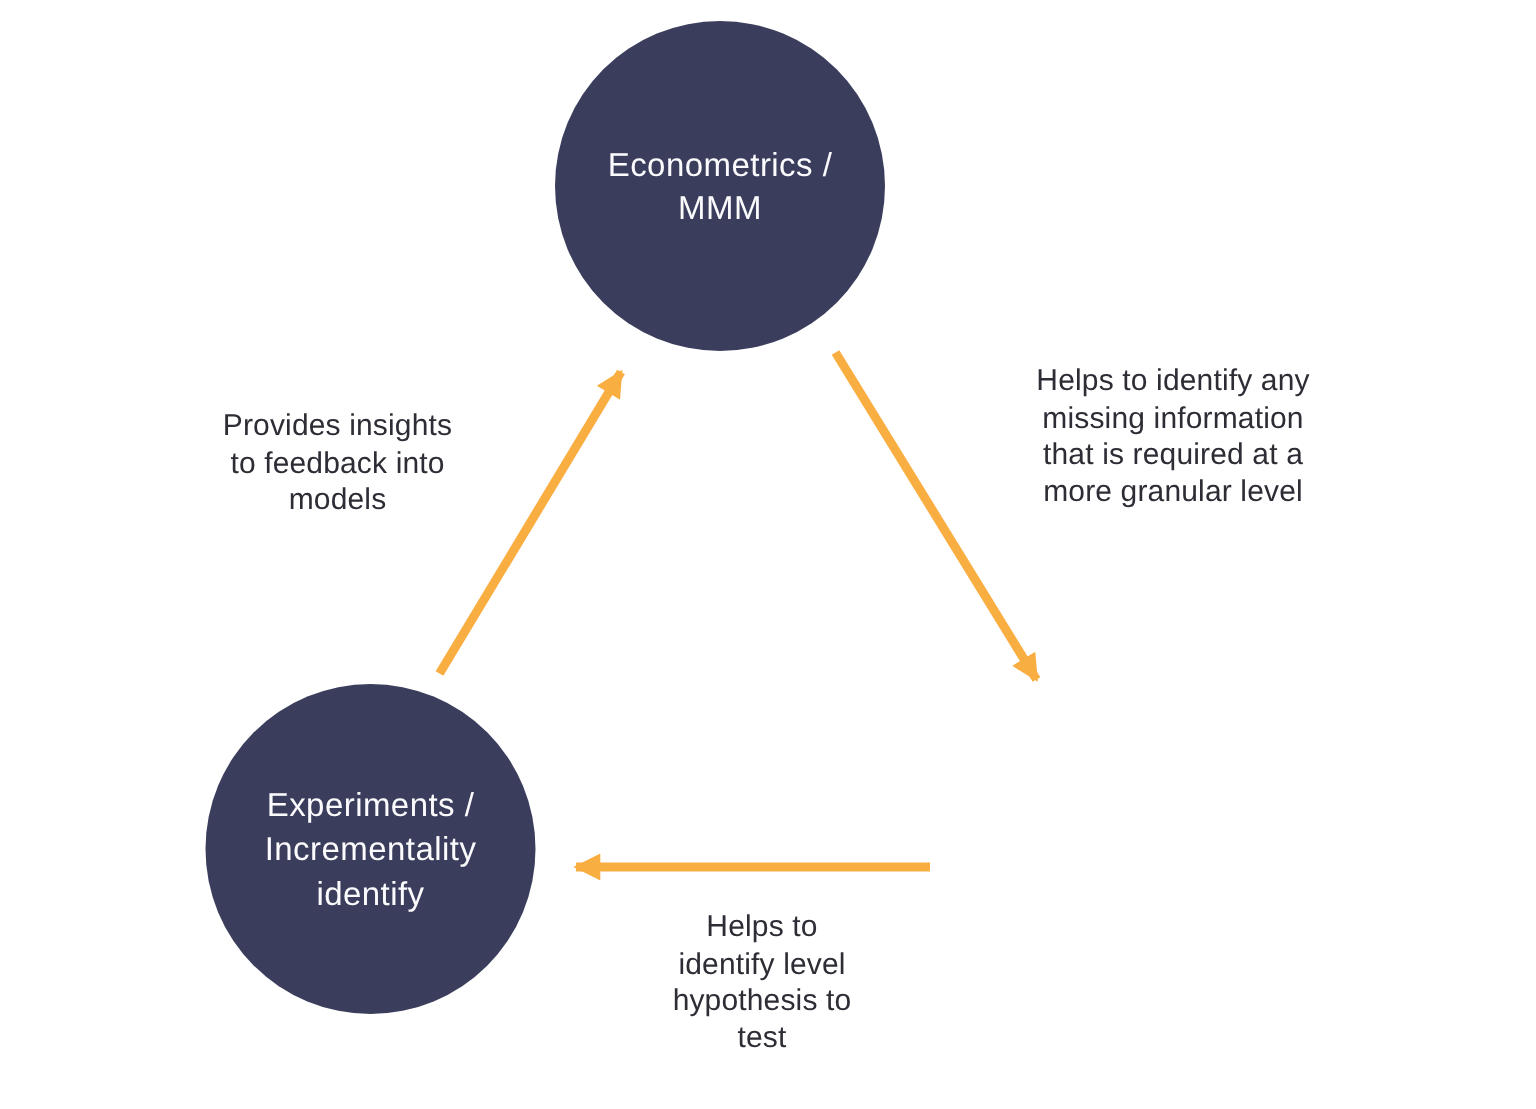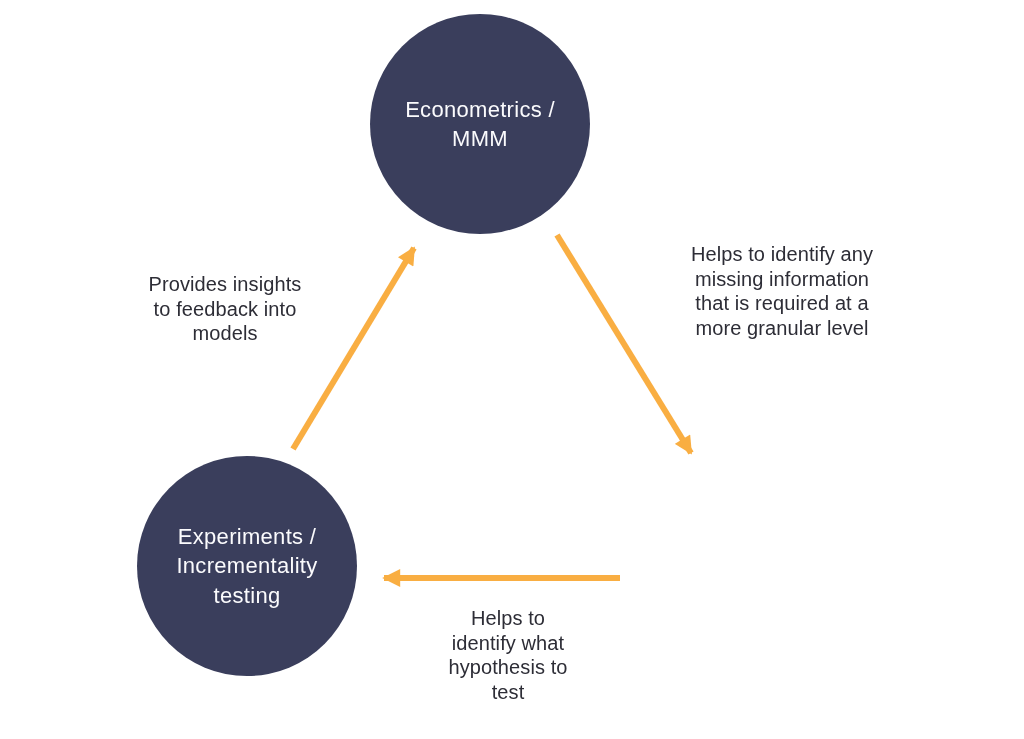--- a/index.html
+++ b/index.html
@@ -86,31 +86,31 @@
   </svg>
 
   <div class="node" id="node-econometrics">
     <div class="node-label">Econometrics /
 MMM</div>
   </div>
 
   <div class="node" id="node-experiments">
     <div class="node-label">Experiments /
 Incrementality
-testing</div>
+identify</div>
   </div>
 
 
   <div class="edge-caption" id="caption-missing">Helps to identify any
 missing information
 that is required at a
 more granular level</div>
 
   <div class="edge-caption" id="caption-feedback">Provides insights
 to feedback into
 models</div>
 
   <div class="edge-caption" id="caption-hypothesis">Helps to
-identify what
+identify level
 hypothesis to
 test</div>
 
 </div>
 
 </body></html>

